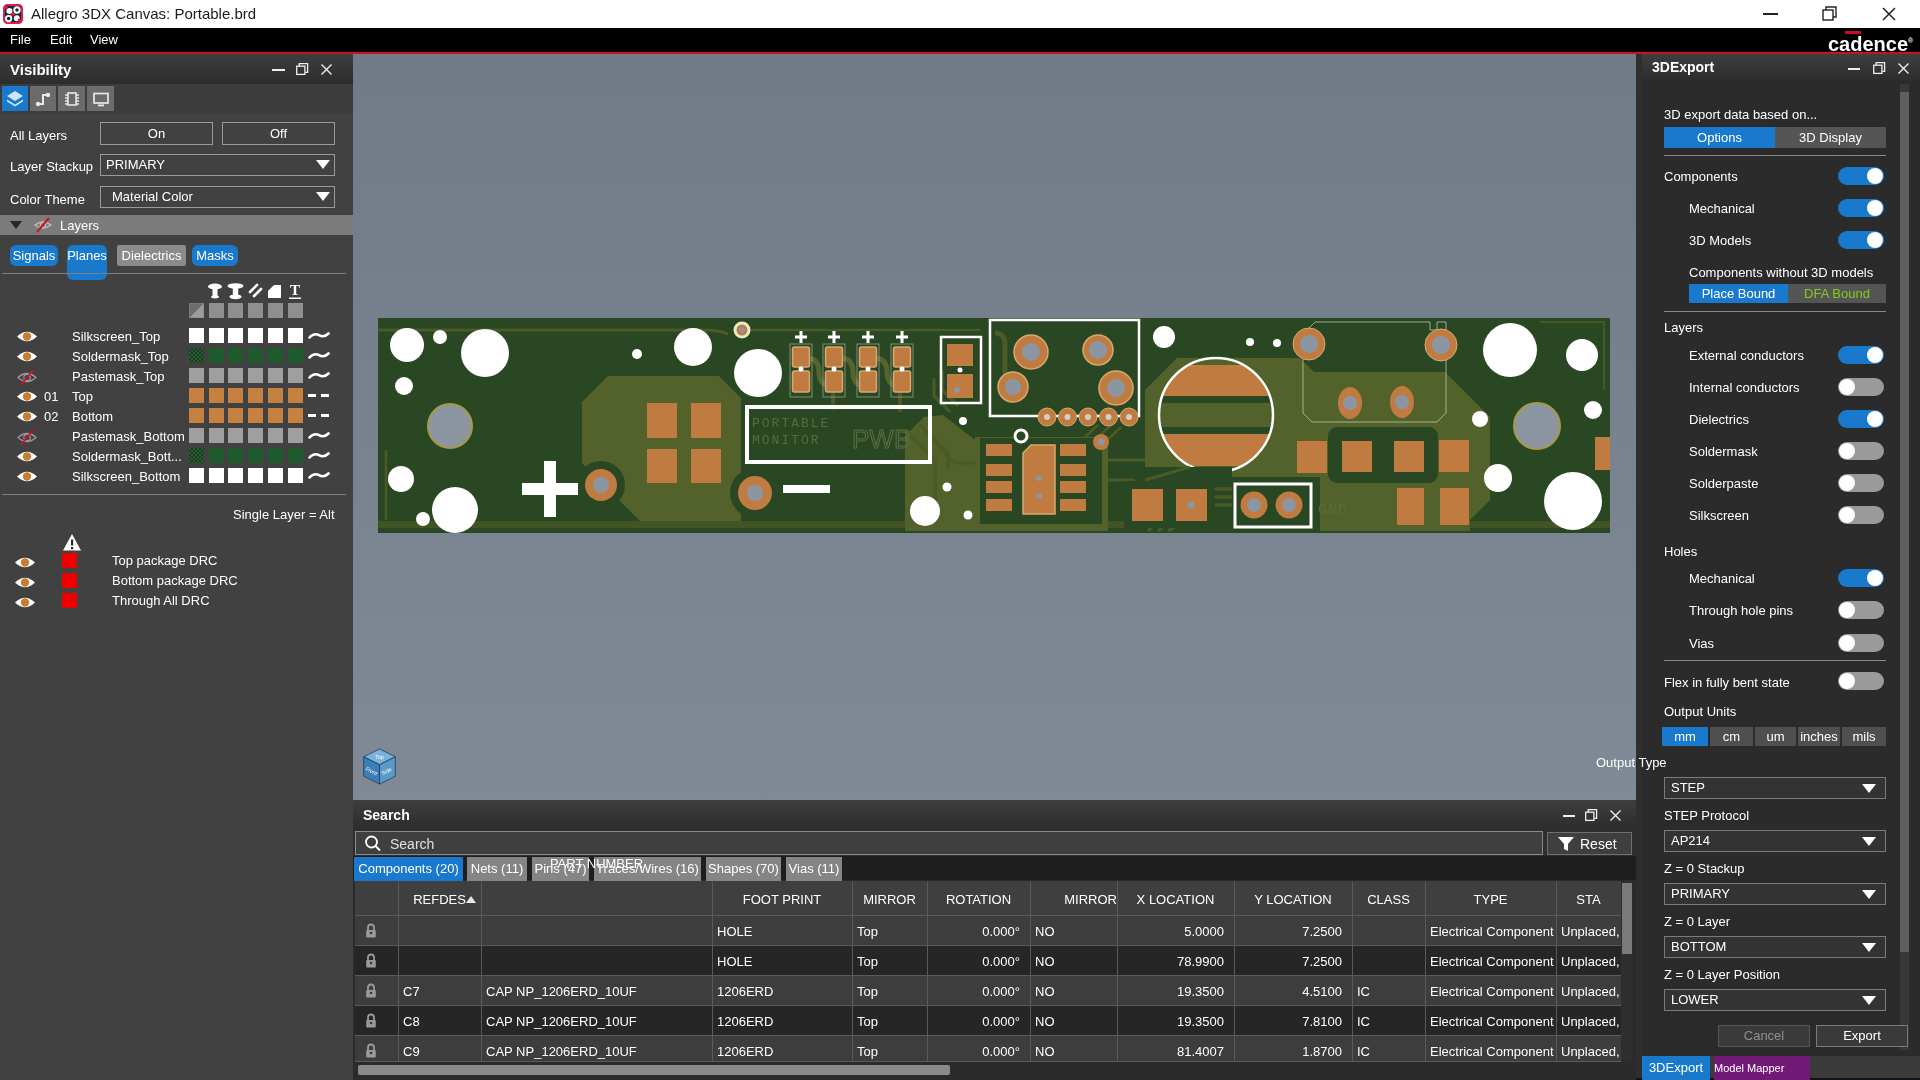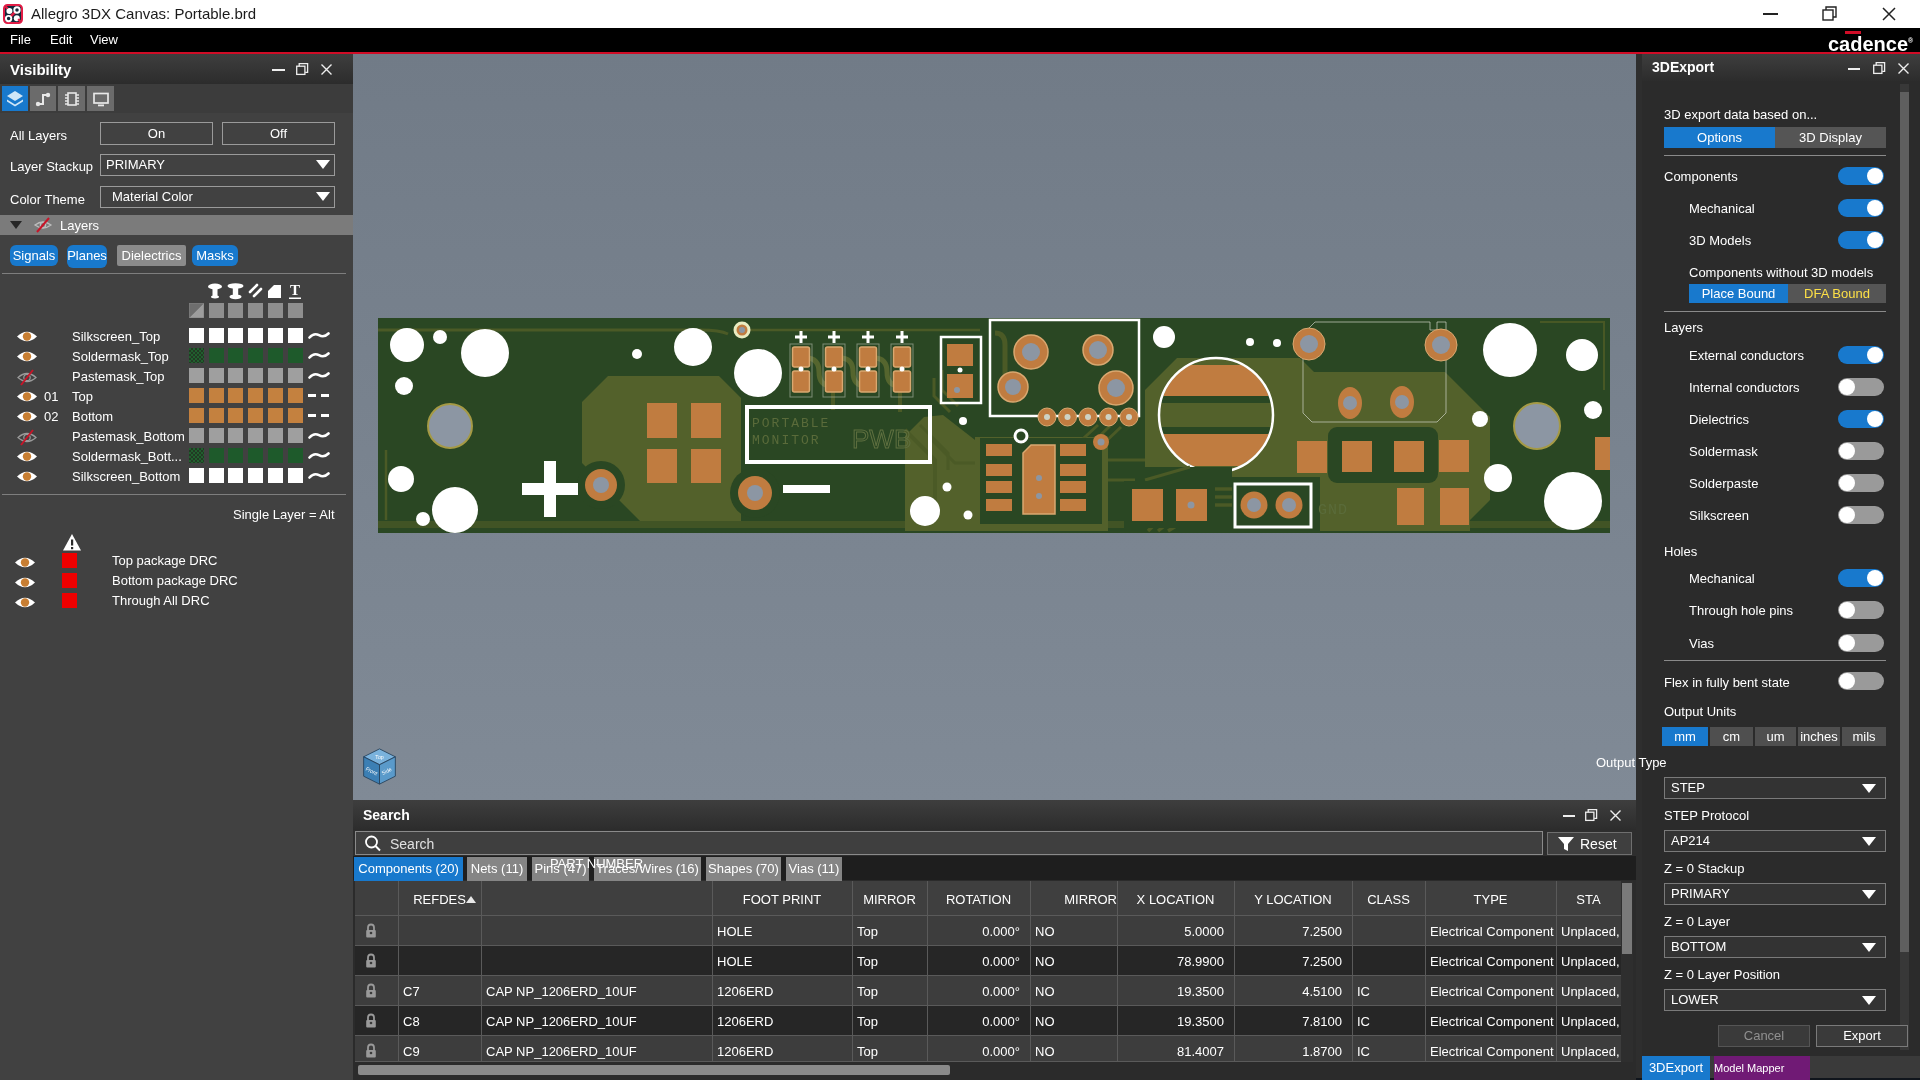--- a/index.html
+++ b/index.html
@@ -119,21 +119,21 @@
   <div class="abs" style="left:0;top:215px;width:353px;height:20px;background:#7b7b7b"></div>
   <div class="abs" style="left:10px;top:221px;width:0;height:0;border-left:6px solid transparent;border-right:6px solid transparent;border-top:8px solid #262626"></div>
   <svg class="abs" style="left:33px;top:216px" width="20" height="18" viewBox="0 0 20 18">
     <path d="M2,9 Q10,3 18,9 Q10,15 2,9 Z" fill="none" stroke="#bdbdbd" stroke-width="1.3"></path>
     <circle cx="10" cy="9" r="2.6" fill="none" stroke="#bdbdbd" stroke-width="1.3"></circle>
     <line x1="16" y1="2" x2="4" y2="16" stroke="#c81428" stroke-width="2"></line>
   </svg>
   <div class="abs lbl" style="left:60px;top:218px">Layers</div>
 
   <div class="abs bluebtn" style="left:10px;top:245px;width:48px;height:21px;line-height:21px">Signals</div>
-  <div class="abs bluebtn" style="left:67px;top:245px;width:40px;height:23px;line-height:21px">Planes</div>
+  <div class="abs bluebtn" style="left:67px;top:245px;width:40px;height:35px;line-height:21px">Planes</div>
   <div class="abs graybtn" style="left:117px;top:245px;width:69px;height:21px;line-height:21px">Dielectrics</div>
   <div class="abs bluebtn" style="left:192px;top:245px;width:46px;height:21px;line-height:21px">Masks</div>
   <div class="abs sep" style="left:2px;top:273px;width:344px"></div>
 
   <svg class="abs" style="left:206px;top:283px" width="18" height="17" viewBox="0 0 18 17">
 <ellipse cx="9" cy="3.5" rx="7" ry="3" fill="#fff"></ellipse>
       <rect x="6.5" y="5" width="5" height="8" fill="#fff"></rect>
       <ellipse cx="9" cy="13.8" rx="4" ry="1.6" fill="#fff"></ellipse>
     </svg>
 <svg class="abs" style="left:226px;top:283px" width="19" height="17" viewBox="0 0 19 17">
@@ -675,21 +675,21 @@
 <div class="rlabel" style="left:1689px;top:201px;font-size:13px">Mechanical</div>
 <div class="toggle on" style="left:1838px;top:199px">
       <div class="knob"></div>
     </div>
 <div class="rlabel" style="left:1689px;top:233px;font-size:13px">3D Models</div>
 <div class="toggle on" style="left:1838px;top:231px">
       <div class="knob"></div>
     </div>
 <div class="rlabel" style="left:1689px;top:265px;font-size:13px">Components without 3D models</div>
 <div class="abs bluebtn" style="left:1689px;top:284px;width:99px;height:19px;line-height:19px;border-radius:0">Place Bound</div>
-<div class="abs" style="left:1788px;top:284px;width:98px;height:19px;background:#555555;color:#fde047;font-size:13px;text-align:center;line-height:19px">DFA Bound</div>
+<div class="abs" style="left:1788px;top:284px;width:98px;height:19px;background:#555555;color:#84cc16;font-size:13px;text-align:center;line-height:19px">DFA Bound</div>
 <div class="abs" style="left:1664px;top:311px;width:222px;height:1px;background:#8a8a8a"></div>
 <div class="rlabel" style="left:1664px;top:320px;font-size:13px">Layers</div>
 <div class="rlabel" style="left:1689px;top:348px;font-size:13px">External conductors</div>
 <div class="toggle on" style="left:1838px;top:346px">
       <div class="knob"></div>
     </div>
 <div class="rlabel" style="left:1689px;top:380px;font-size:13px">Internal conductors</div>
 <div class="toggle off" style="left:1838px;top:378px">
       <div class="knob"></div>
     </div>

